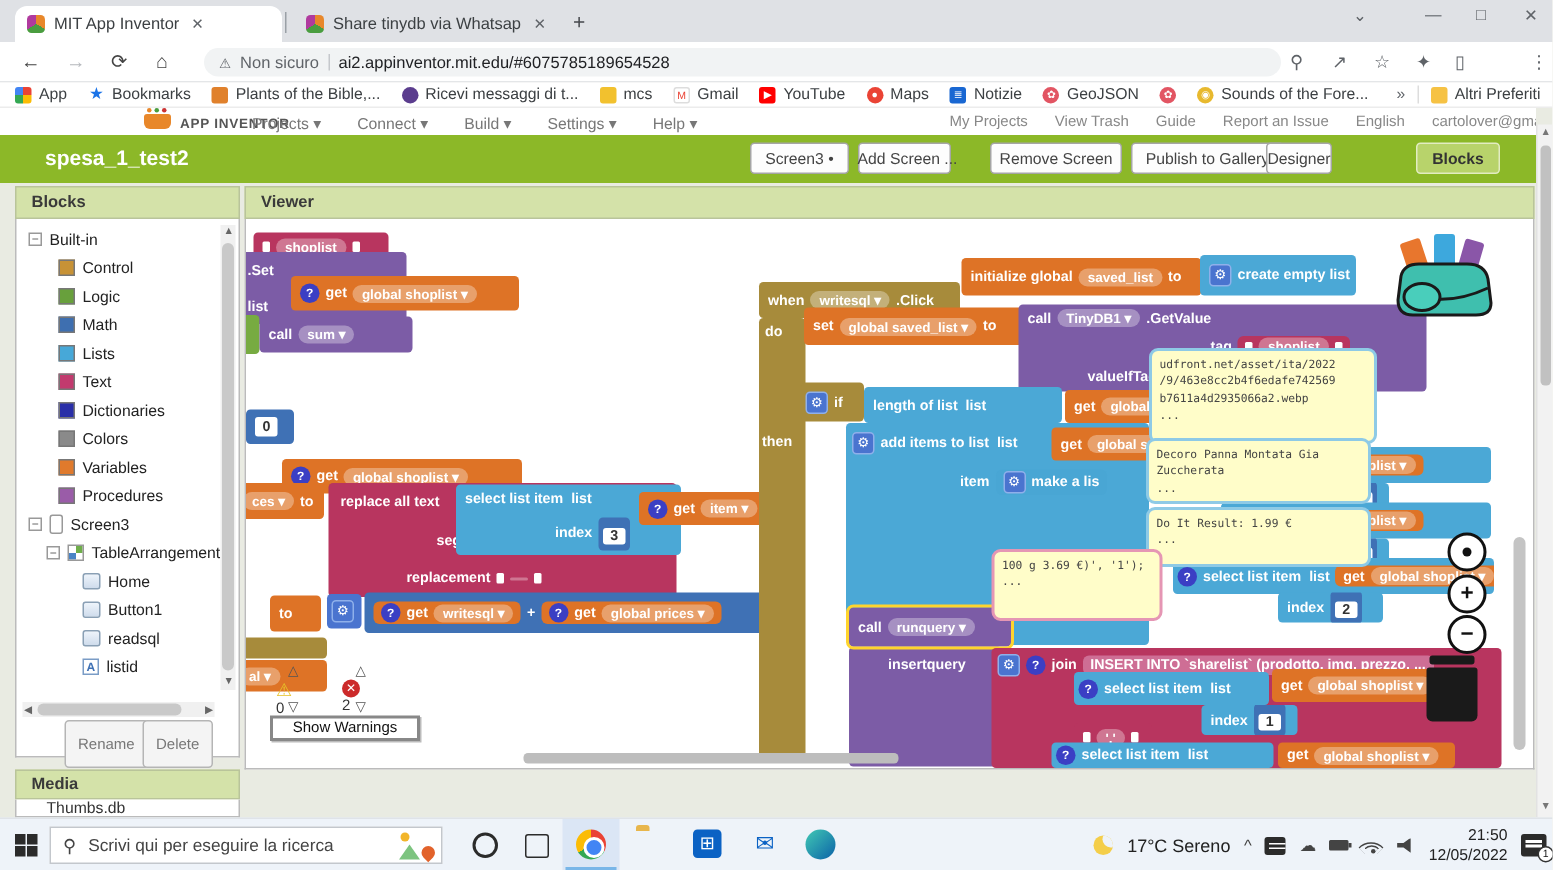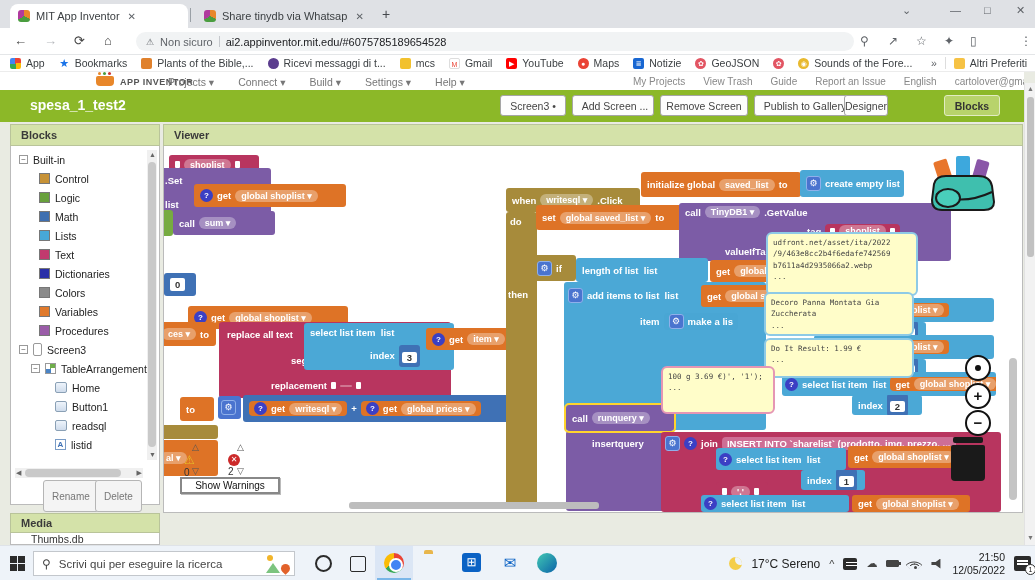--- a/index.html
+++ b/index.html
@@ -264,21 +264,21 @@
         <span>View Trash</span>
         <span>Guide</span>
         <span>Report an Issue</span>
         <span>English</span>
         <span>cartolover@gmail.com</span>
       </span>
   </div>
 
   <div class="greenbar">
     <span class="proj">spesa_1_test2</span>
-    <span id="screen-btns"><span class="gbtn" style="left: 500px; width: 66px;">Screen3 •</span><span class="gbtn" style="left: 572px; width: 82px; padding-left: 12px;">Add Screen ...</span><span class="gbtn" style="left: 660px; width: 88px;">Remove Screen</span><span class="gbtn" style="left: 754px; width: 102px;">Publish to Gallery</span></span>
+    <span id="screen-btns"><span class="gbtn" style="left: 500px; width: 66px;">Screen3 •</span><span class="gbtn" style="left: 572px; width: 62px; padding-left: 12px;">Add Screen ...</span><span class="gbtn" style="left: 660px; width: 88px;">Remove Screen</span><span class="gbtn" style="left: 754px; width: 102px;">Publish to Gallery</span></span>
     <span class="gbtn" style="left:844px; width:44px;">Designer</span>
     <span class="gbtn blocks-sel" style="left:944px; width:56px;">Blocks</span>
   </div>
 
   <div class="panel-h" style="left:10px; top:124px; width:150px; height:22px;">Blocks</div>
   <div class="panel-h" style="left:163px; top:124px; width:860px; height:22px;">Viewer</div>
 
   <div class="sidebar">
     <div class="tree" id="tree">
         <div class="trow" style="padding-left: 6px;">
@@ -477,21 +477,21 @@
             </span>
             <span class="bt">+</span>
             <span class="bbox" style="background: rgb(222, 115, 38);">
               <span class="bhelp">?</span>
               <span class="bt">get</span>
               <span class="bp">global prices ▾</span>
             </span>
           </div>
         </div>
         <div class="blk" style="left: -8px; top: 279px; width: 62px; height: 14px; background: rgb(167, 139, 59); display: flex; flex-direction: column;"></div>
-        <div class="blk" style="left: -10px; top: 294px; width: 64px; height: 36px; background: rgb(222, 115, 38); display: flex; flex-direction: column;">
+        <div class="blk" style="left: -10px; top: 294px; width: 64px; height: 21px; background: rgb(222, 115, 38); display: flex; flex-direction: column;">
           <div class="brow" style="flex: 1 1 auto; padding-left: 6px;">
             <span class="bp">al ▾</span>
           </div>
         </div>
         <div class="blk" style="left: 477px; top: 26px; width: 160px; height: 25px; background: rgb(222, 115, 38); display: flex; flex-direction: column;">
           <div class="brow" style="flex: 1 1 auto; padding-left: 6px;">
             <span class="bt">initialize global</span>
             <span class="bp">saved_list</span>
             <span class="bt">to</span>
           </div>

